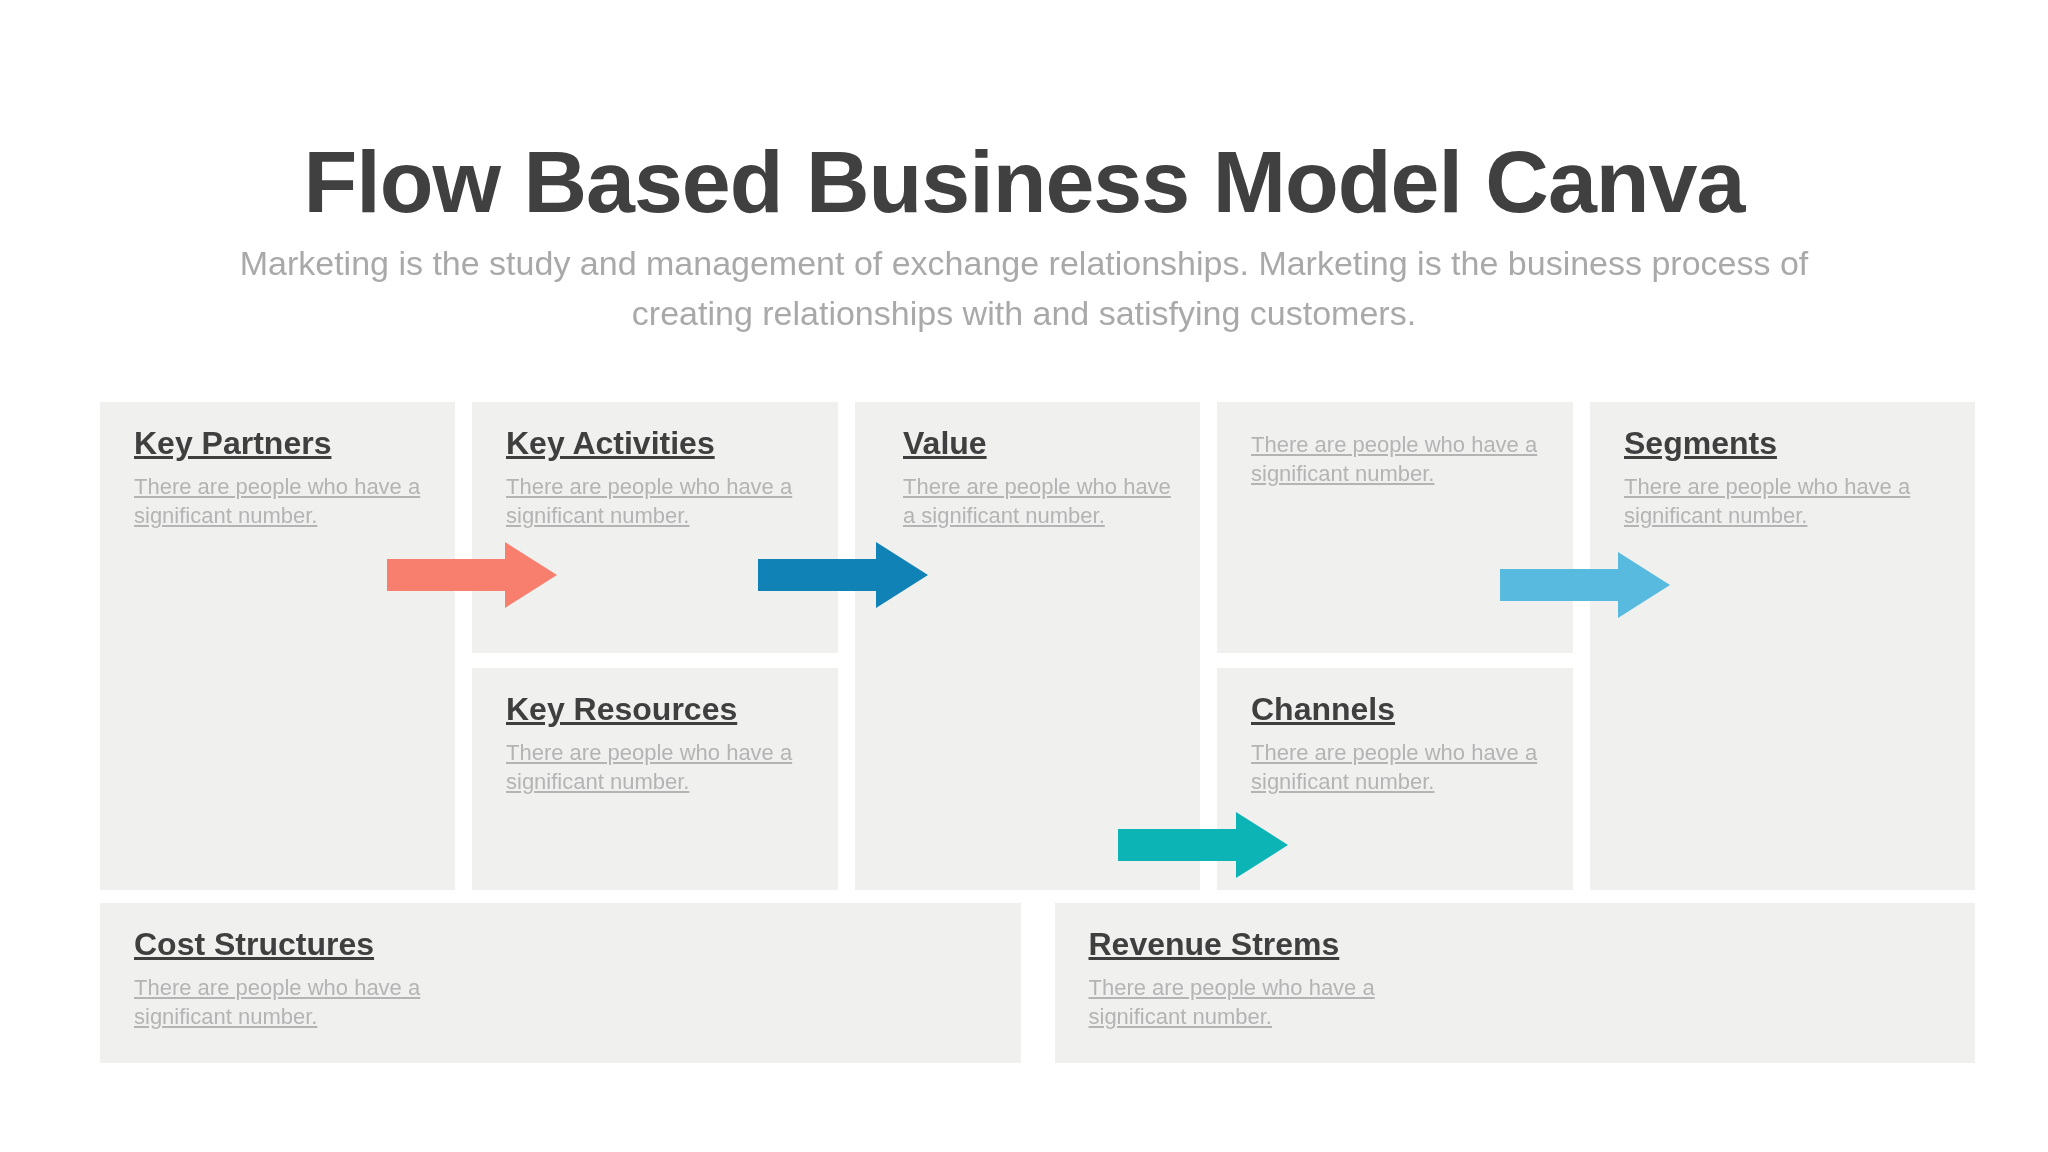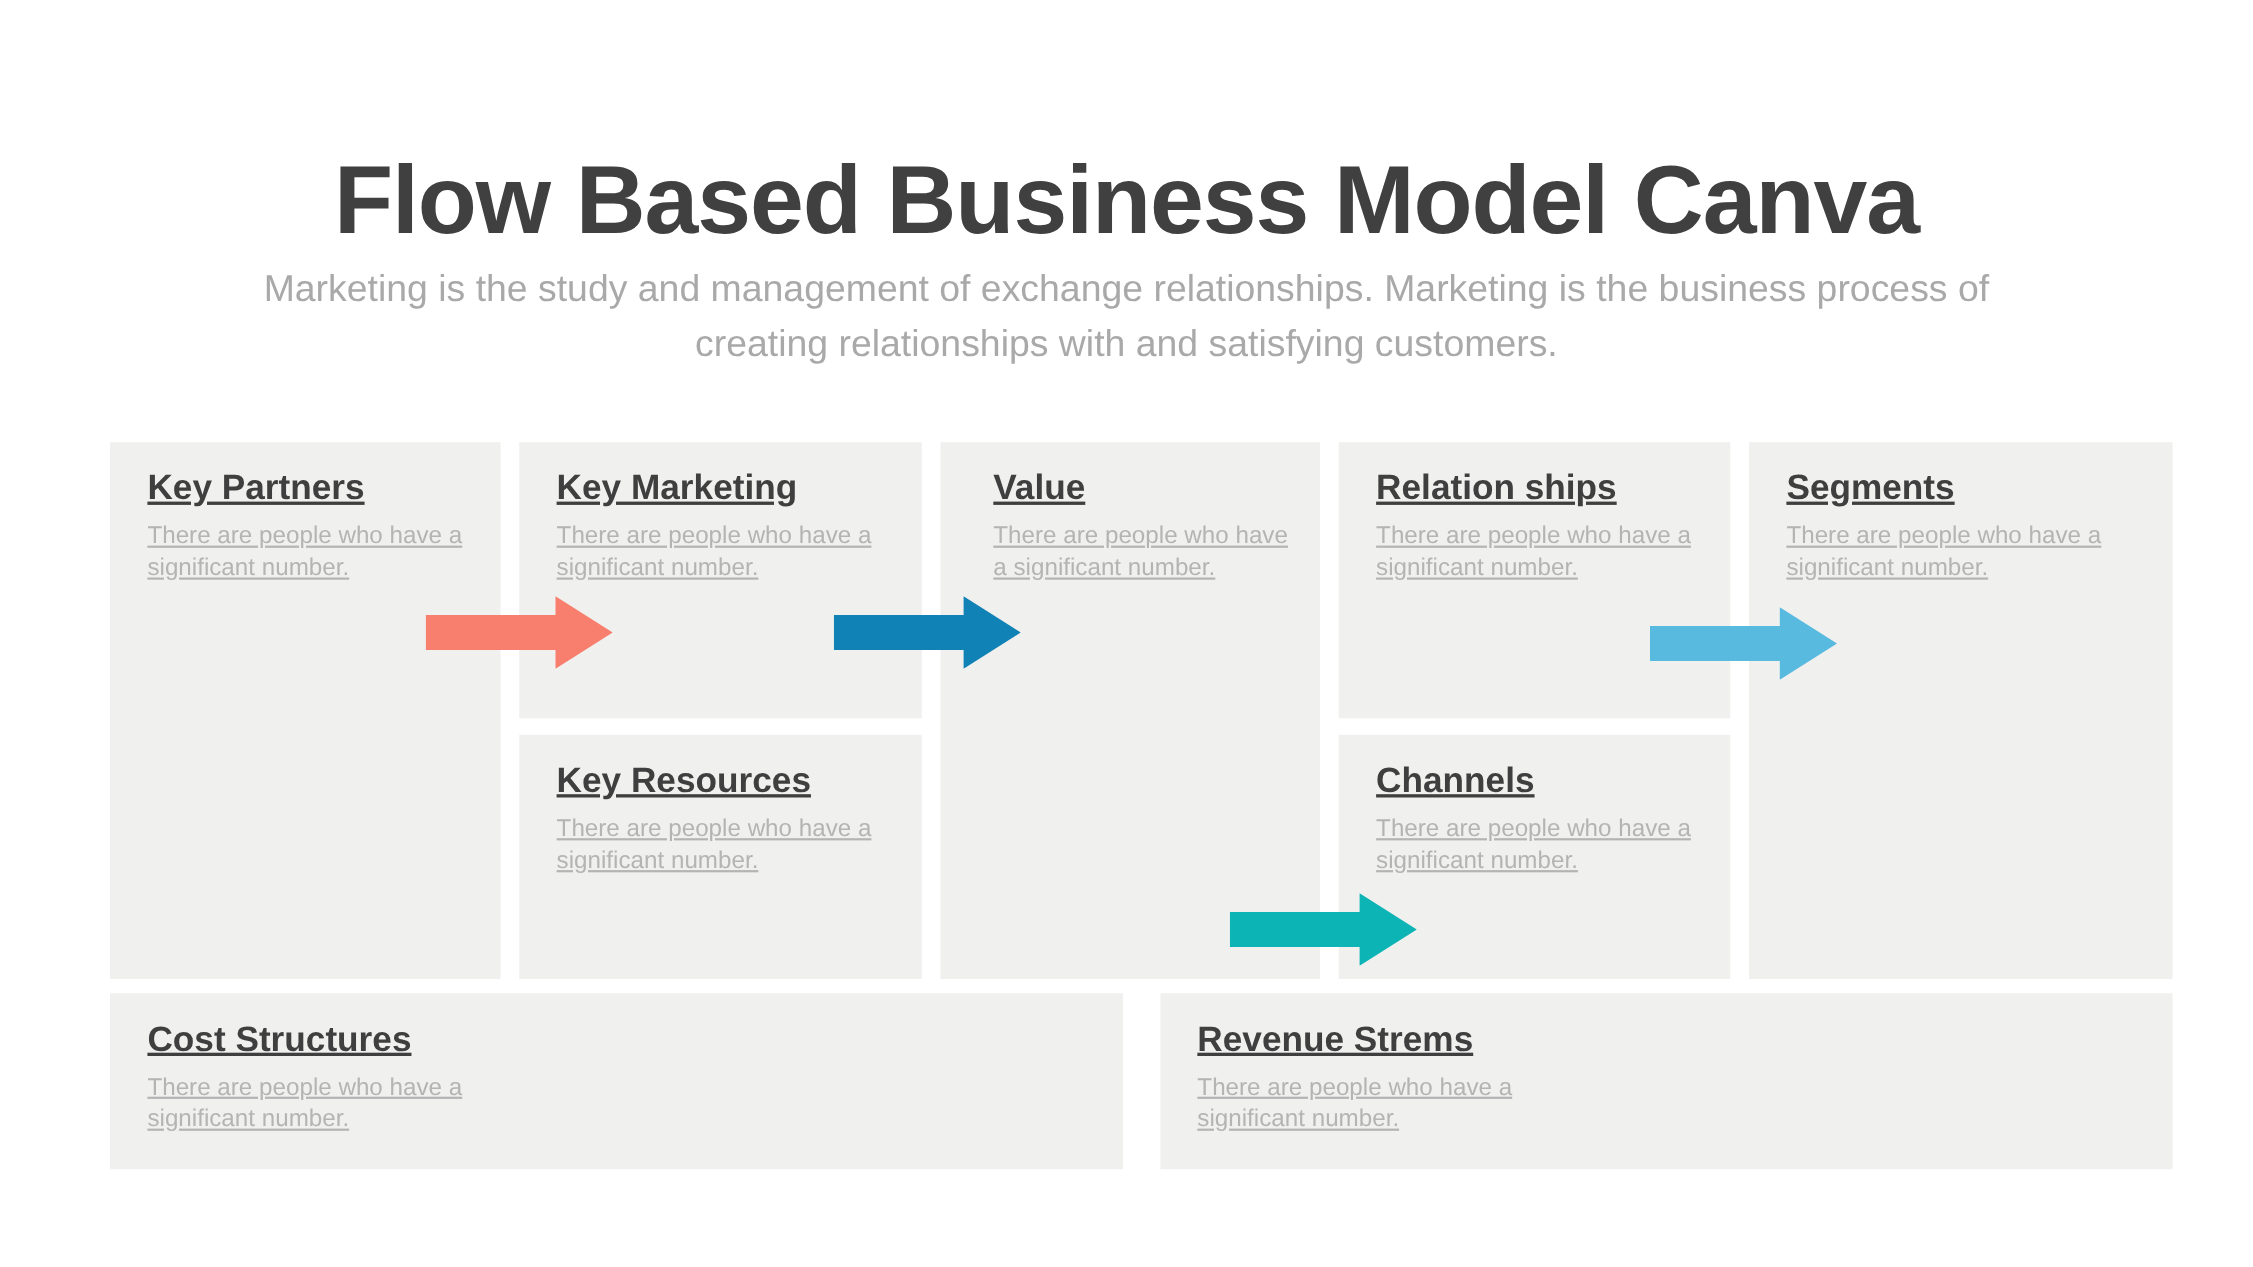--- a/index.html
+++ b/index.html
@@ -107,36 +107,35 @@
   <p class="slide-subtitle">Marketing is the study and management of exchange relationships. Marketing is the business process of creating relationships with and satisfying customers.</p>
 
   <div class="canvas-grid">
 
     <div class="box box-key-partners">
       <h2>Key Partners</h2>
       <p>There are people who have a significant number.</p>
     </div>
 
     <div class="box box-key-activities">
-      <h2>Key Marketing</h2>
+      <h2>Key Activities</h2>
       <p>There are people who have a significant number.</p>
     </div>
 
     <div class="box box-key-resources">
       <h2>Key Resources</h2>
       <p>There are people who have a significant number.</p>
     </div>
 
     <div class="box box-value">
       <h2>Value</h2>
       <p>There are people who have a significant number.</p>
     </div>
 
     <div class="box box-relationships">
-      <h2>Relation ships</h2>
       <p>There are people who have a significant number.</p>
     </div>
 
     <div class="box box-channels">
       <h2>Channels</h2>
       <p>There are people who have a significant number.</p>
     </div>
 
     <div class="box box-segments">
       <h2>Segments</h2>

